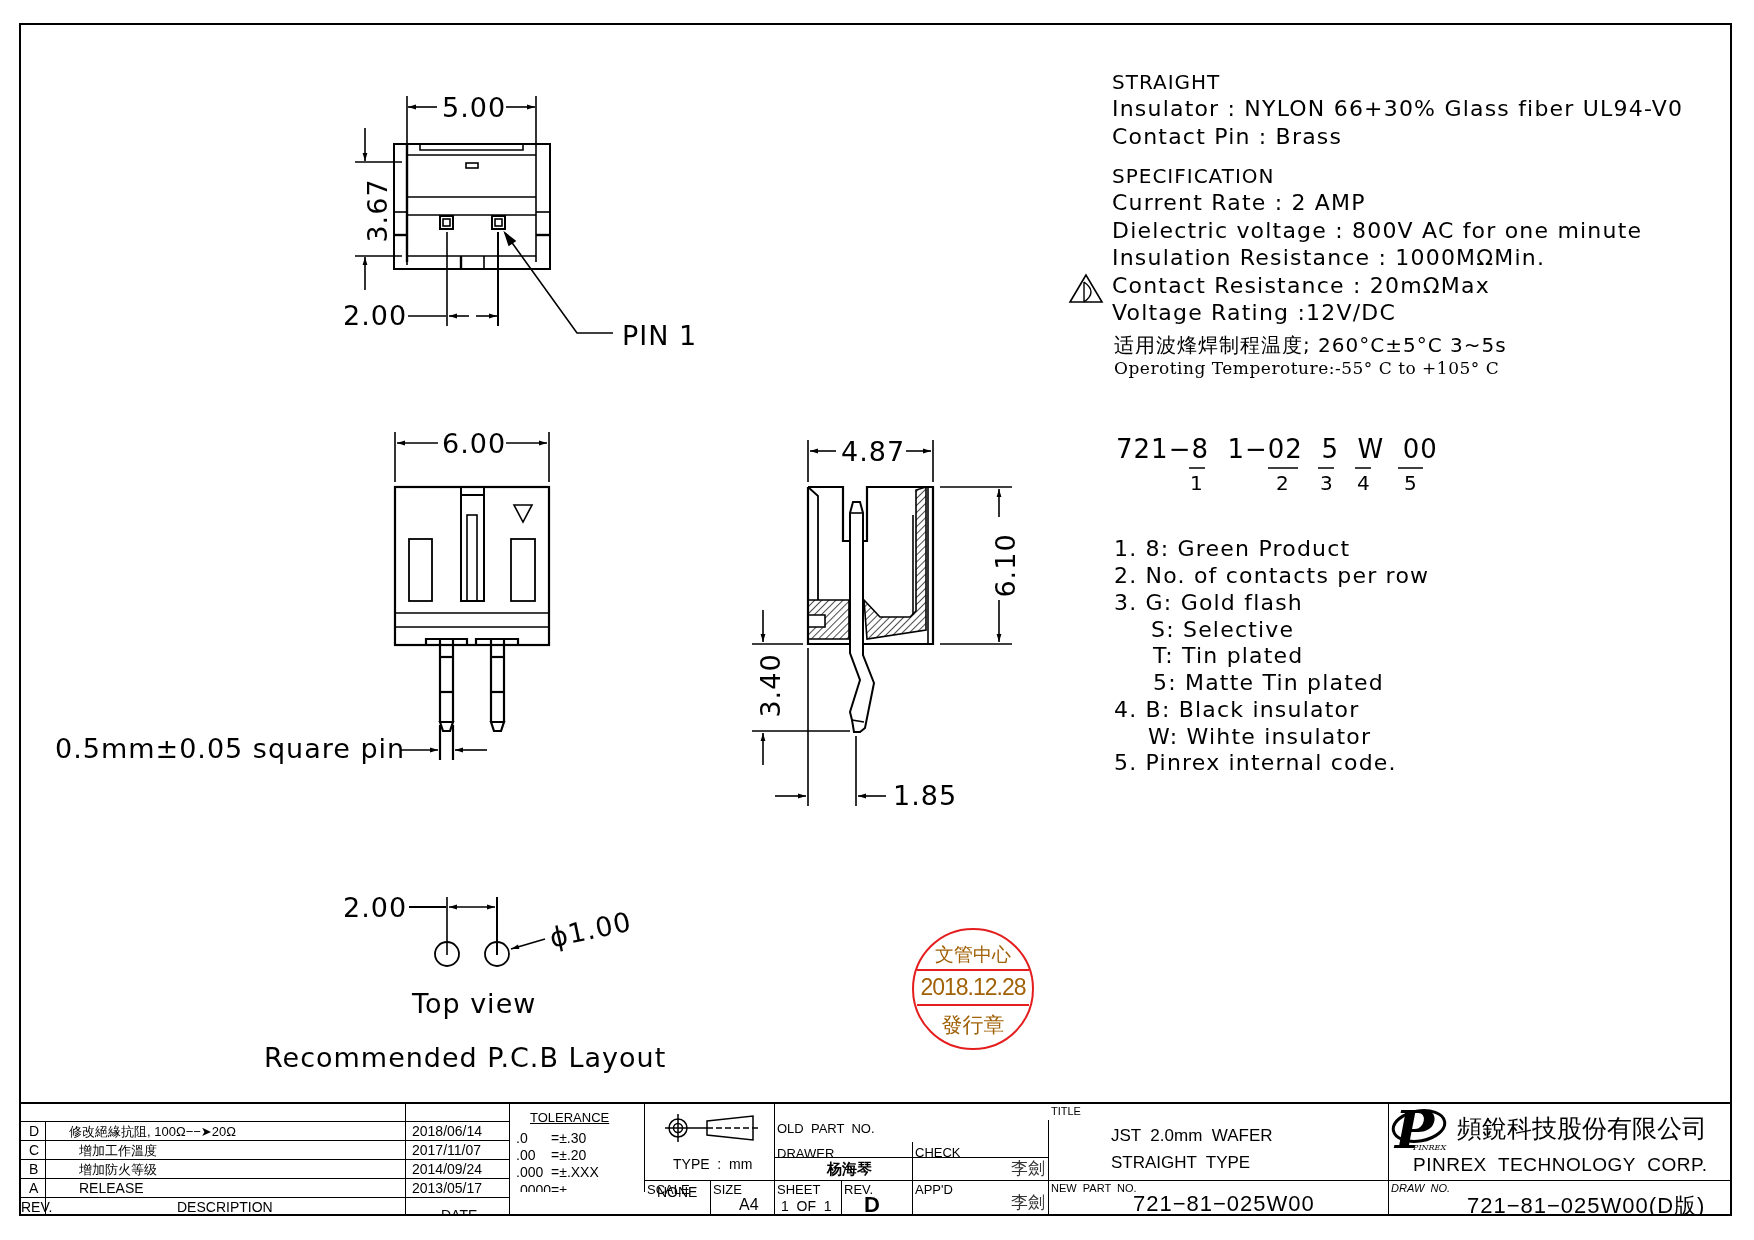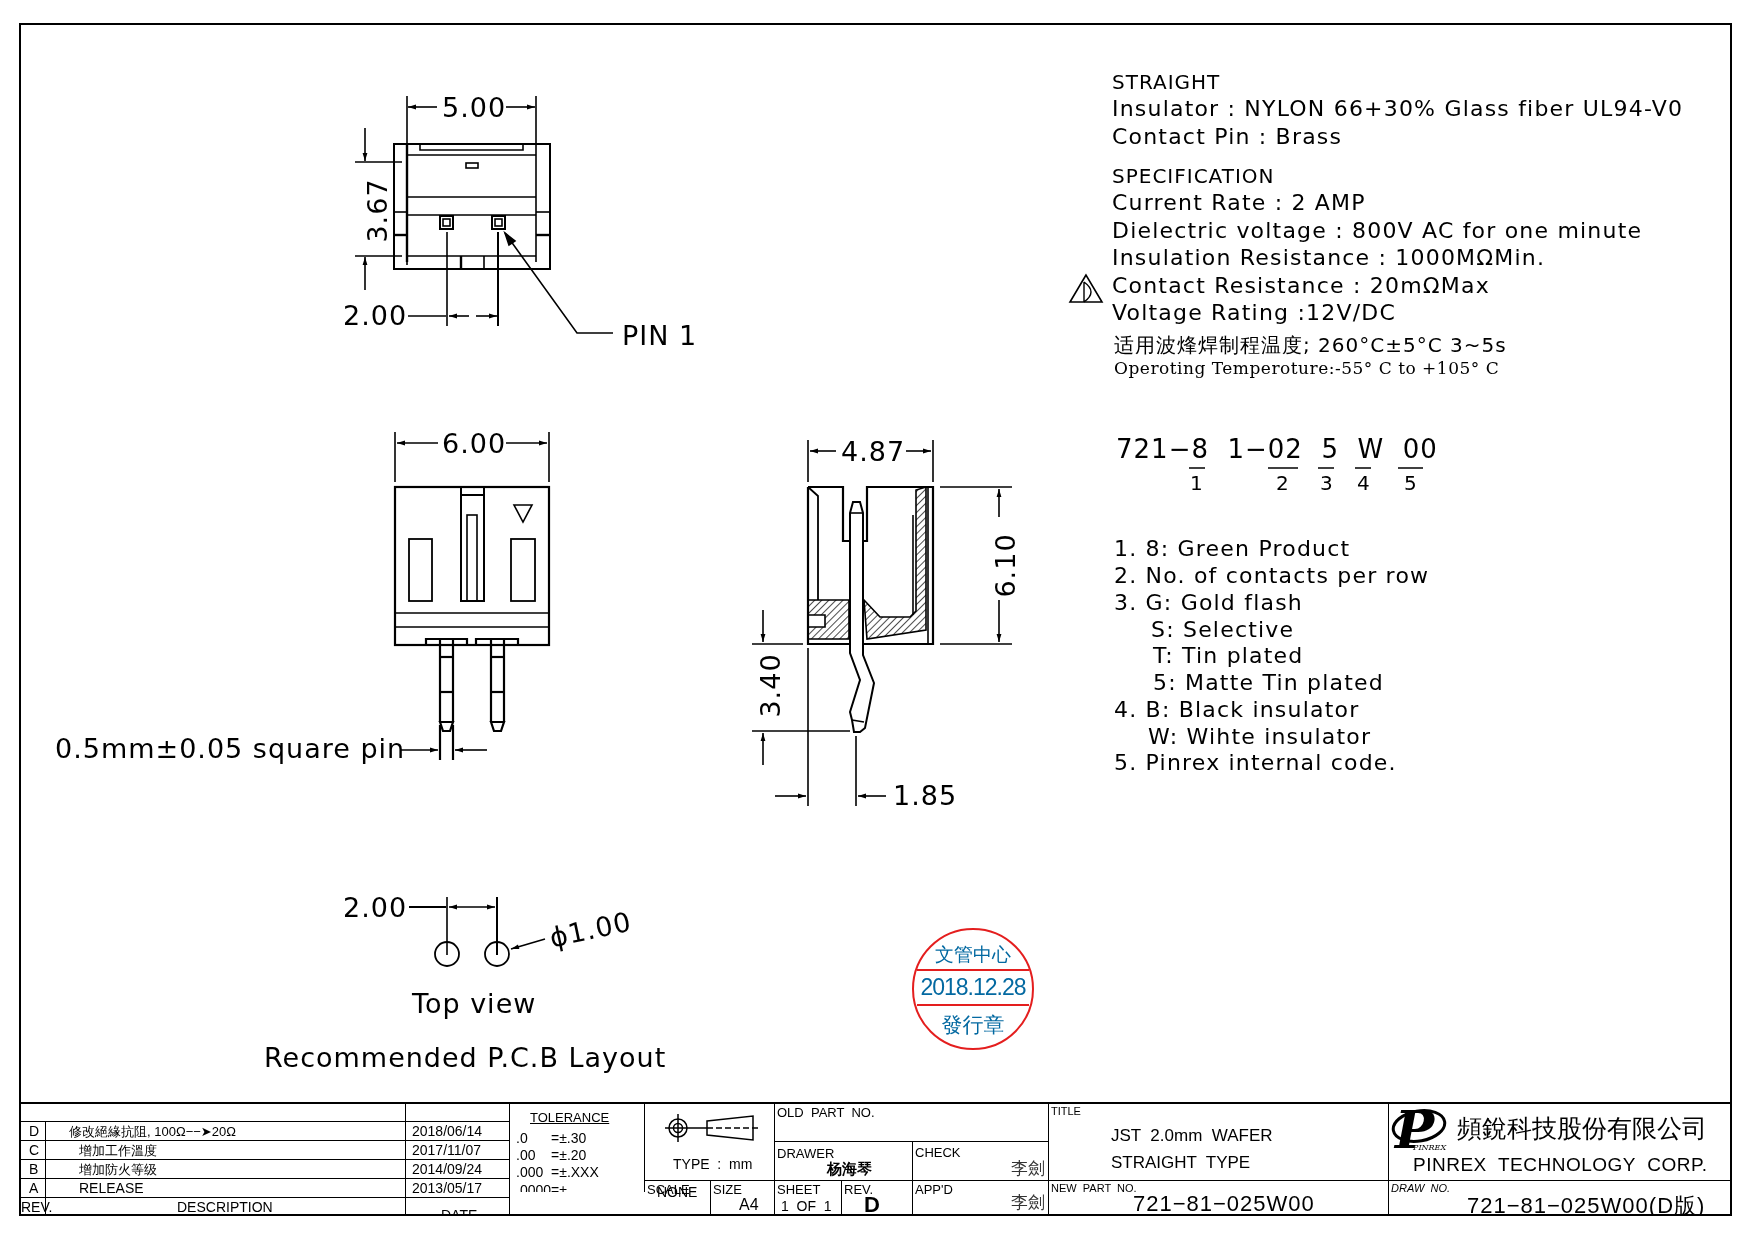--- a/index.html
+++ b/index.html
@@ -14,21 +14,21 @@
   .dim { font-size: 27px; letter-spacing: 1px; }
   .vrot { transform: rotate(-90deg); transform-origin: center center; }
   svg.drawing { position: absolute; left: 0; top: 0; }
   
   .tb { position: absolute; left: 19px; top: 1102px; width: 1713px; height: 114px; border-top: 2px solid #000; box-sizing: border-box; }
   .cell { position: absolute; border-right: 1.5px solid #000; border-bottom: 1.5px solid #000; box-sizing: border-box; overflow: hidden; }
   .lbl { position: absolute; font-size: 12px; font-family: "Liberation Sans", sans-serif; }
   .val { position: absolute; font-size: 16px; font-family: "Liberation Sans", sans-serif; }
   .revrow { position: absolute; left: 0; height: 19px; width: 491px; border-bottom: 1.5px solid #000; box-sizing: border-box; font-size: 14px; font-family: "Liberation Sans", sans-serif; }
   .revrow span { position: absolute; top: 1px; }
-  .stamp { position: absolute; left: 912px; top: 928px; width: 122px; height: 122px; border: 2.5px solid #e41e1e; border-radius: 50%; color: #0369a1; box-sizing: border-box; }
+  .stamp { position: absolute; left: 912px; top: 928px; width: 122px; height: 122px; border: 2.5px solid #e41e1e; border-radius: 50%; color: #a16207; box-sizing: border-box; }
   .stamp .band { position: absolute; left: 0; right: 0; text-align: center; font-family: "Liberation Sans", sans-serif; }
 </style>
 </head>
 <body>
 
 <div class="frame"></div>
 
 <svg class="drawing" width="1754" height="1240" viewBox="0 0 1754 1240">
   <defs>
     <pattern id="hatch" patternUnits="userSpaceOnUse" width="5" height="5" patternTransform="rotate(45)">
@@ -282,21 +282,21 @@
   </div>
   <div class="cell" style="left:626px;top:77px;width:66px;height:35px;border-bottom:none;">
     <div class="lbl" style="left:2px;top:1px;font-size:13px;">SCALE</div>
     <div class="val" style="left:12px;top:3px;font-size:14px;">NONE</div>
   </div>
   <div class="cell" style="left:692px;top:77px;width:64px;height:35px;border-bottom:none;">
     <div class="lbl" style="left:2px;top:1px;font-size:13px;">SIZE</div>
     <div class="val" style="left:28px;top:15px;">A4</div>
   </div>
 
-  <div class="cell" style="left:756px;top:0;width:274px;height:38px;">
+  <div class="cell" style="left:756px;top:16px;width:274px;height:38px;">
     <div class="lbl" style="left:2px;top:1px;font-size:13px;white-space:pre;">OLD  PART  NO.</div>
   </div>
   <div class="cell" style="left:756px;top:38px;width:138px;height:39px;">
     <div class="lbl" style="left:2px;top:4px;font-size:13px;">DRAWER</div>
     <div class="val" style="left:52px;top:18px;font-size:15px;font-family:'DejaVu Serif',serif;font-weight:bold;">杨海琴</div>
   </div>
   <div class="cell" style="left:894px;top:38px;width:136px;height:39px;">
     <div class="lbl" style="left:2px;top:3px;font-size:13px;">CHECK</div>
     <div class="val" style="left:98px;top:15px;font-size:17px;color:#333;">李劍</div>
   </div>

